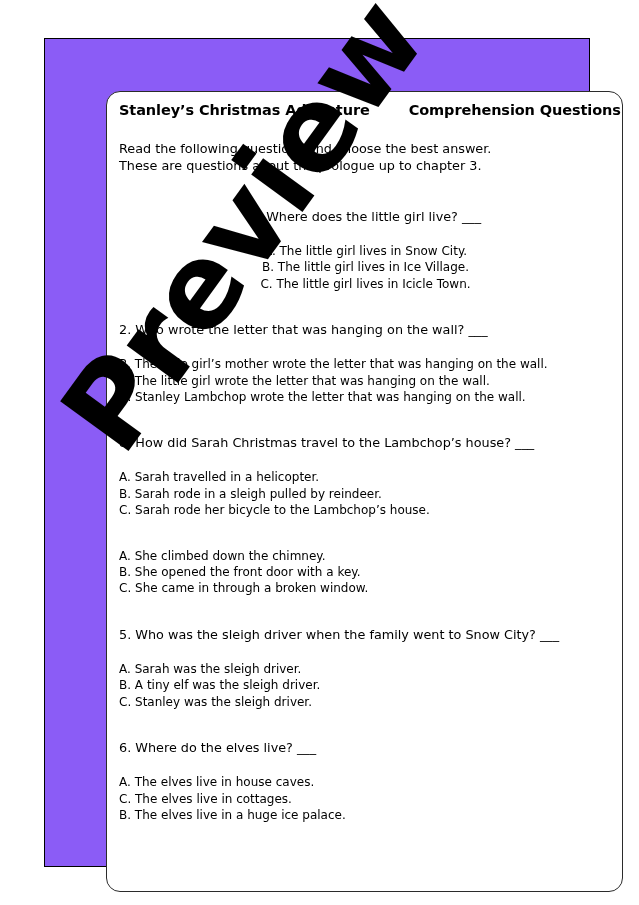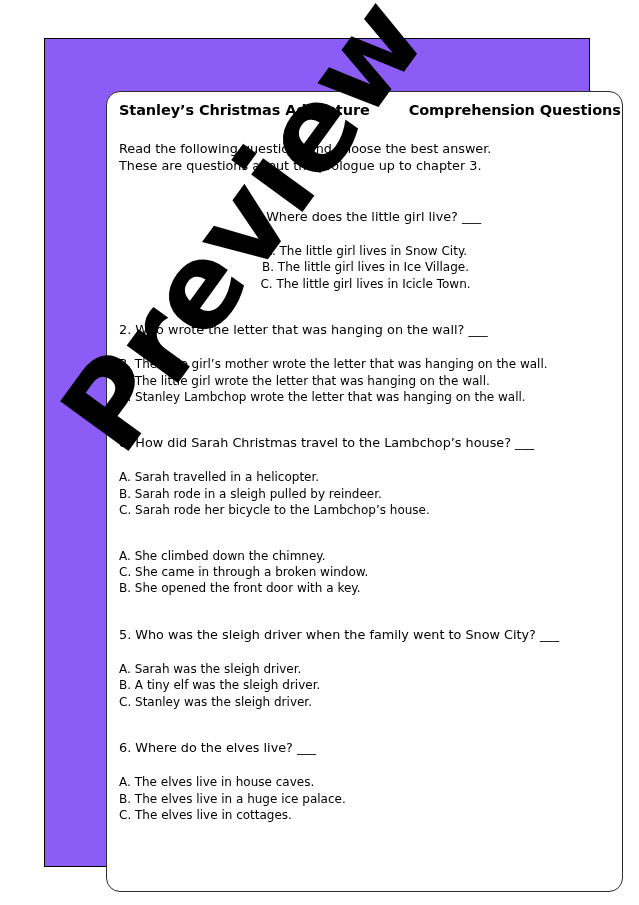--- a/index.html
+++ b/index.html
@@ -164,36 +164,36 @@
 
         <div class="question-block">
           <div class="question-prompt">8. How did Sarah Christmas travel to the Lambchop’s house? ___</div>
           <div class="choice-line">A. Sarah travelled in a helicopter.</div>
           <div class="choice-line">B. Sarah rode in a sleigh pulled by reindeer.</div>
           <div class="choice-line">C. Sarah rode her bicycle to the Lambchop’s house.</div>
         </div>
 
         <div class="question-block">
           <div class="choice-line">A. She climbed down the chimney.</div>
+          <div class="choice-line">B. She opened the front door with a key.</div>
           <div class="choice-line">C. She came in through a broken window.</div>
-          <div class="choice-line">B. She opened the front door with a key.</div>
         </div>
 
         <div class="question-block">
           <div class="question-prompt">5. Who was the sleigh driver when the family went to Snow City? ___</div>
           <div class="choice-line">A. Sarah was the sleigh driver.</div>
           <div class="choice-line">B. A tiny elf was the sleigh driver.</div>
           <div class="choice-line">C. Stanley was the sleigh driver.</div>
         </div>
 
         <div class="question-block">
           <div class="question-prompt">6. Where do the elves live? ___</div>
           <div class="choice-line">A. The elves live in house caves.</div>
+          <div class="choice-line">C. The elves live in cottages.</div>
           <div class="choice-line">B. The elves live in a huge ice palace.</div>
-          <div class="choice-line">C. The elves live in cottages.</div>
         </div>
 
       </div>
     </div>
   </div>
 
   <div id="preview-watermark">
     <div id="preview-watermark-text">Preview</div>
   </div>
 

